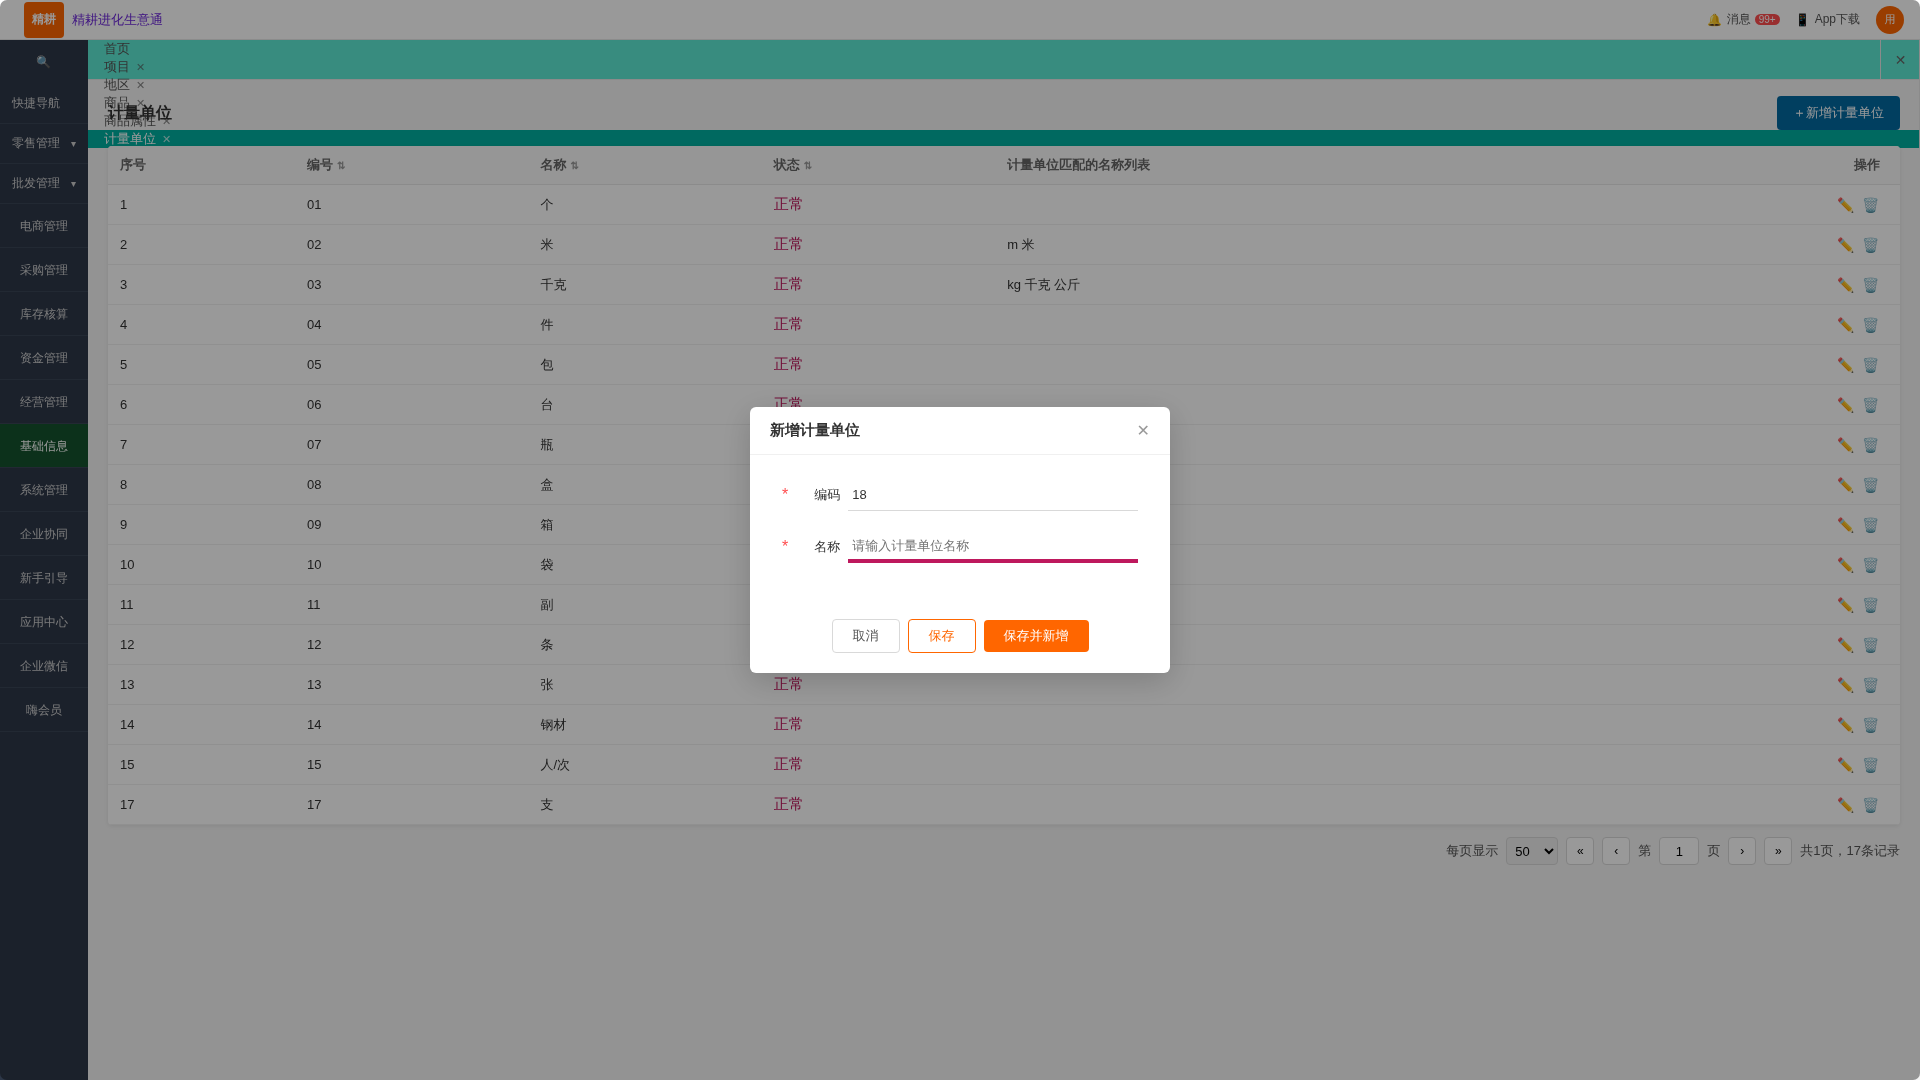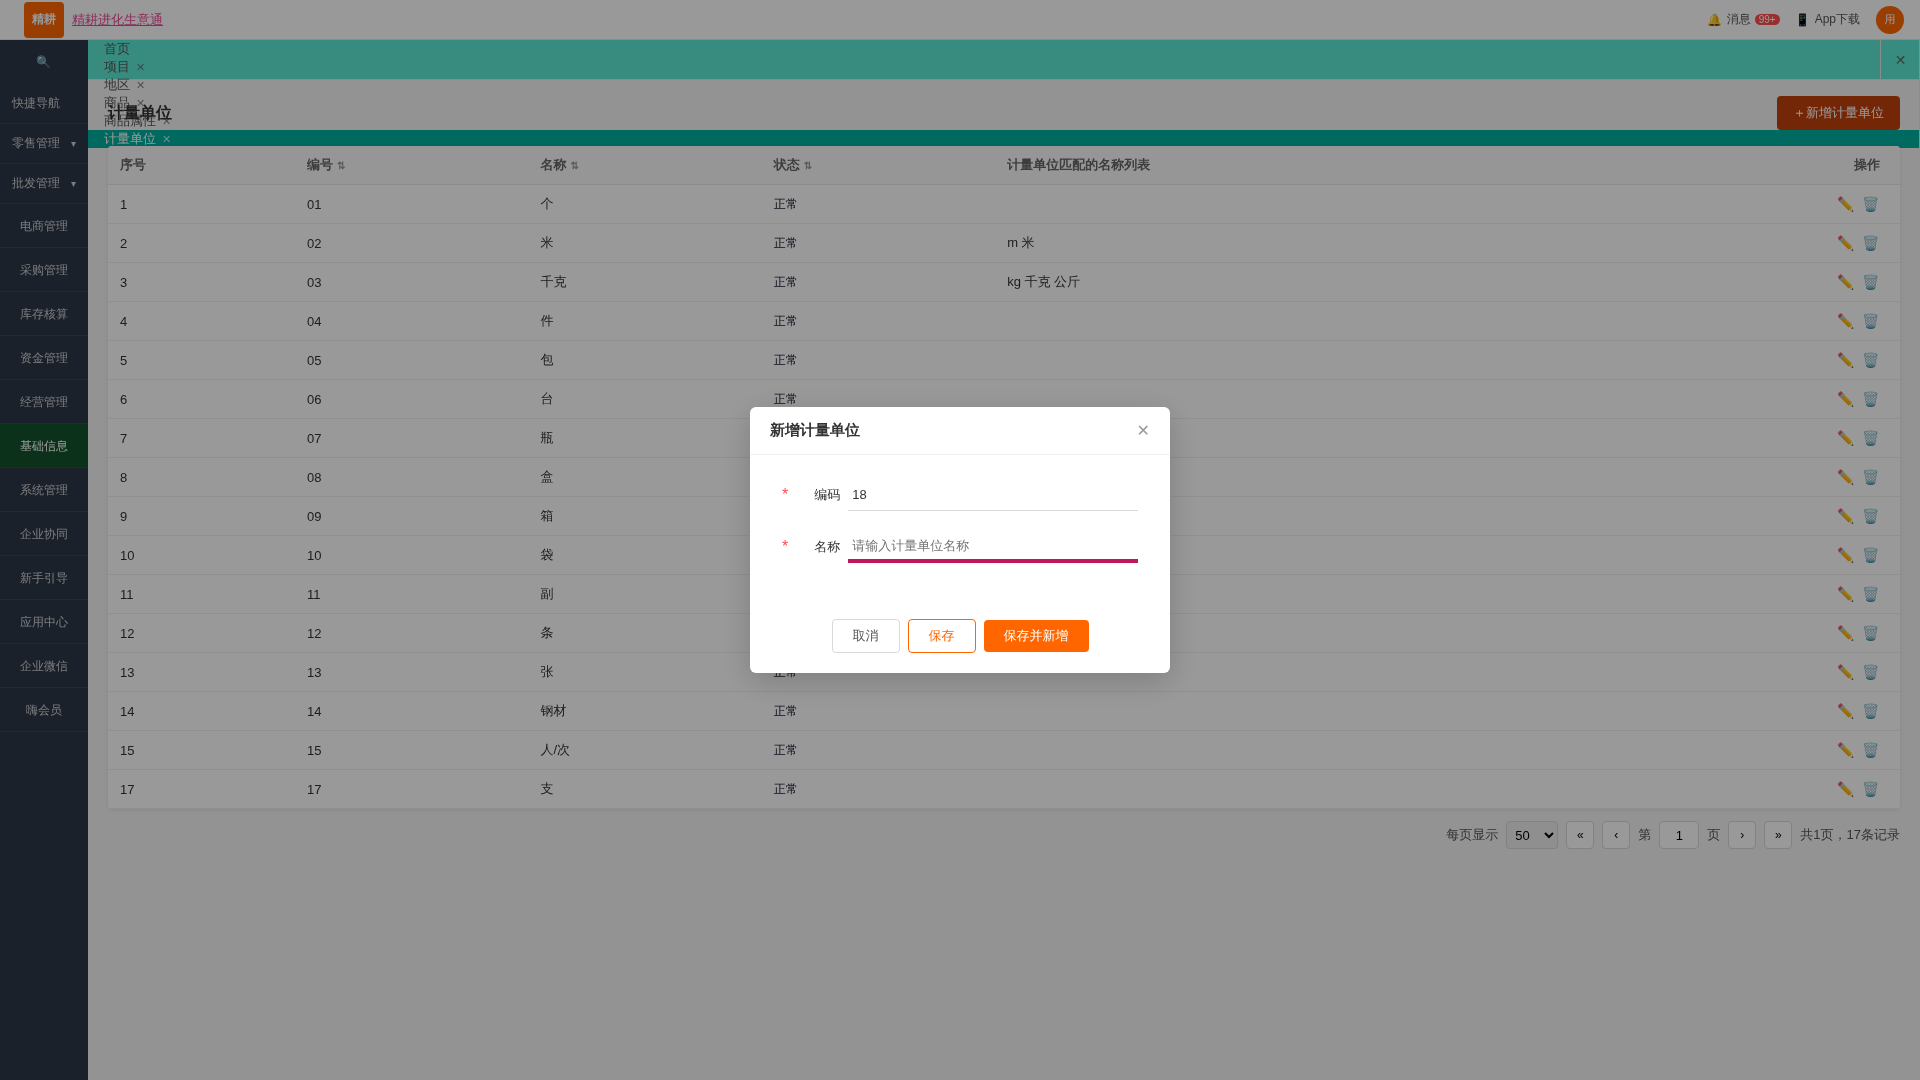--- a/index.html
+++ b/index.html
@@ -29,22 +29,21 @@
       border-radius: 4px;
       display: flex;
       align-items: center;
       justify-content: center;
       color: white;
       font-size: 12px;
       font-weight: bold;
     }
     .logo-text {
       font-size: 13px;
-      color: #ec4899;
-      text-decoration: underline;
+      color: #6d28d9;
     }
     .header-right {
       display: flex;
       align-items: center;
       gap: 16px;
     }
     .header-btn {
       display: flex;
       align-items: center;
       gap: 4px;
@@ -204,21 +203,21 @@
       align-items: center;
       justify-content: space-between;
       margin-bottom: 16px;
     }
     .page-title {
       font-size: 16px;
       font-weight: 600;
       color: #333;
     }
     .add-btn {
-      background: #c2410c;
+      background: #0369a1;
       color: white;
       border: none;
       padding: 8px 16px;
       border-radius: 4px;
       font-size: 13px;
       cursor: pointer;
     }
 
     
     .data-table {
@@ -244,22 +243,22 @@
       margin-left: 4px;
       color: #999;
     }
     .data-table td {
       border-bottom: 1px solid #f0f0f0;
       padding: 10px 12px;
       font-size: 13px;
       color: #333;
     }
     .status-normal {
-      color: #0f172a;
-      font-size: 12px;
+      color: #be185d;
+      font-size: 15px;
       text-align: center;
     }
     .action-btns {
       display: flex;
       gap: 8px;
       align-items: center;
     }
     .action-icon {
       cursor: pointer;
       color: #666;
@@ -306,20 +305,21 @@
 
     
     .modal-overlay {
       position: fixed;
       top: 0; left: 0; right: 0; bottom: 0;
       background: rgba(0,0,0,0.4);
       display: flex;
       align-items: center;
       justify-content: center;
       z-index: 1000;
+      border-radius: 7px;
     }
     .modal {
       background: #fff;
       border-radius: 6px;
       width: 420px;
       box-shadow: 0 8px 32px rgba(0,0,0,0.18);
       overflow: hidden;
     }
     .modal-header {
       display: flex;

